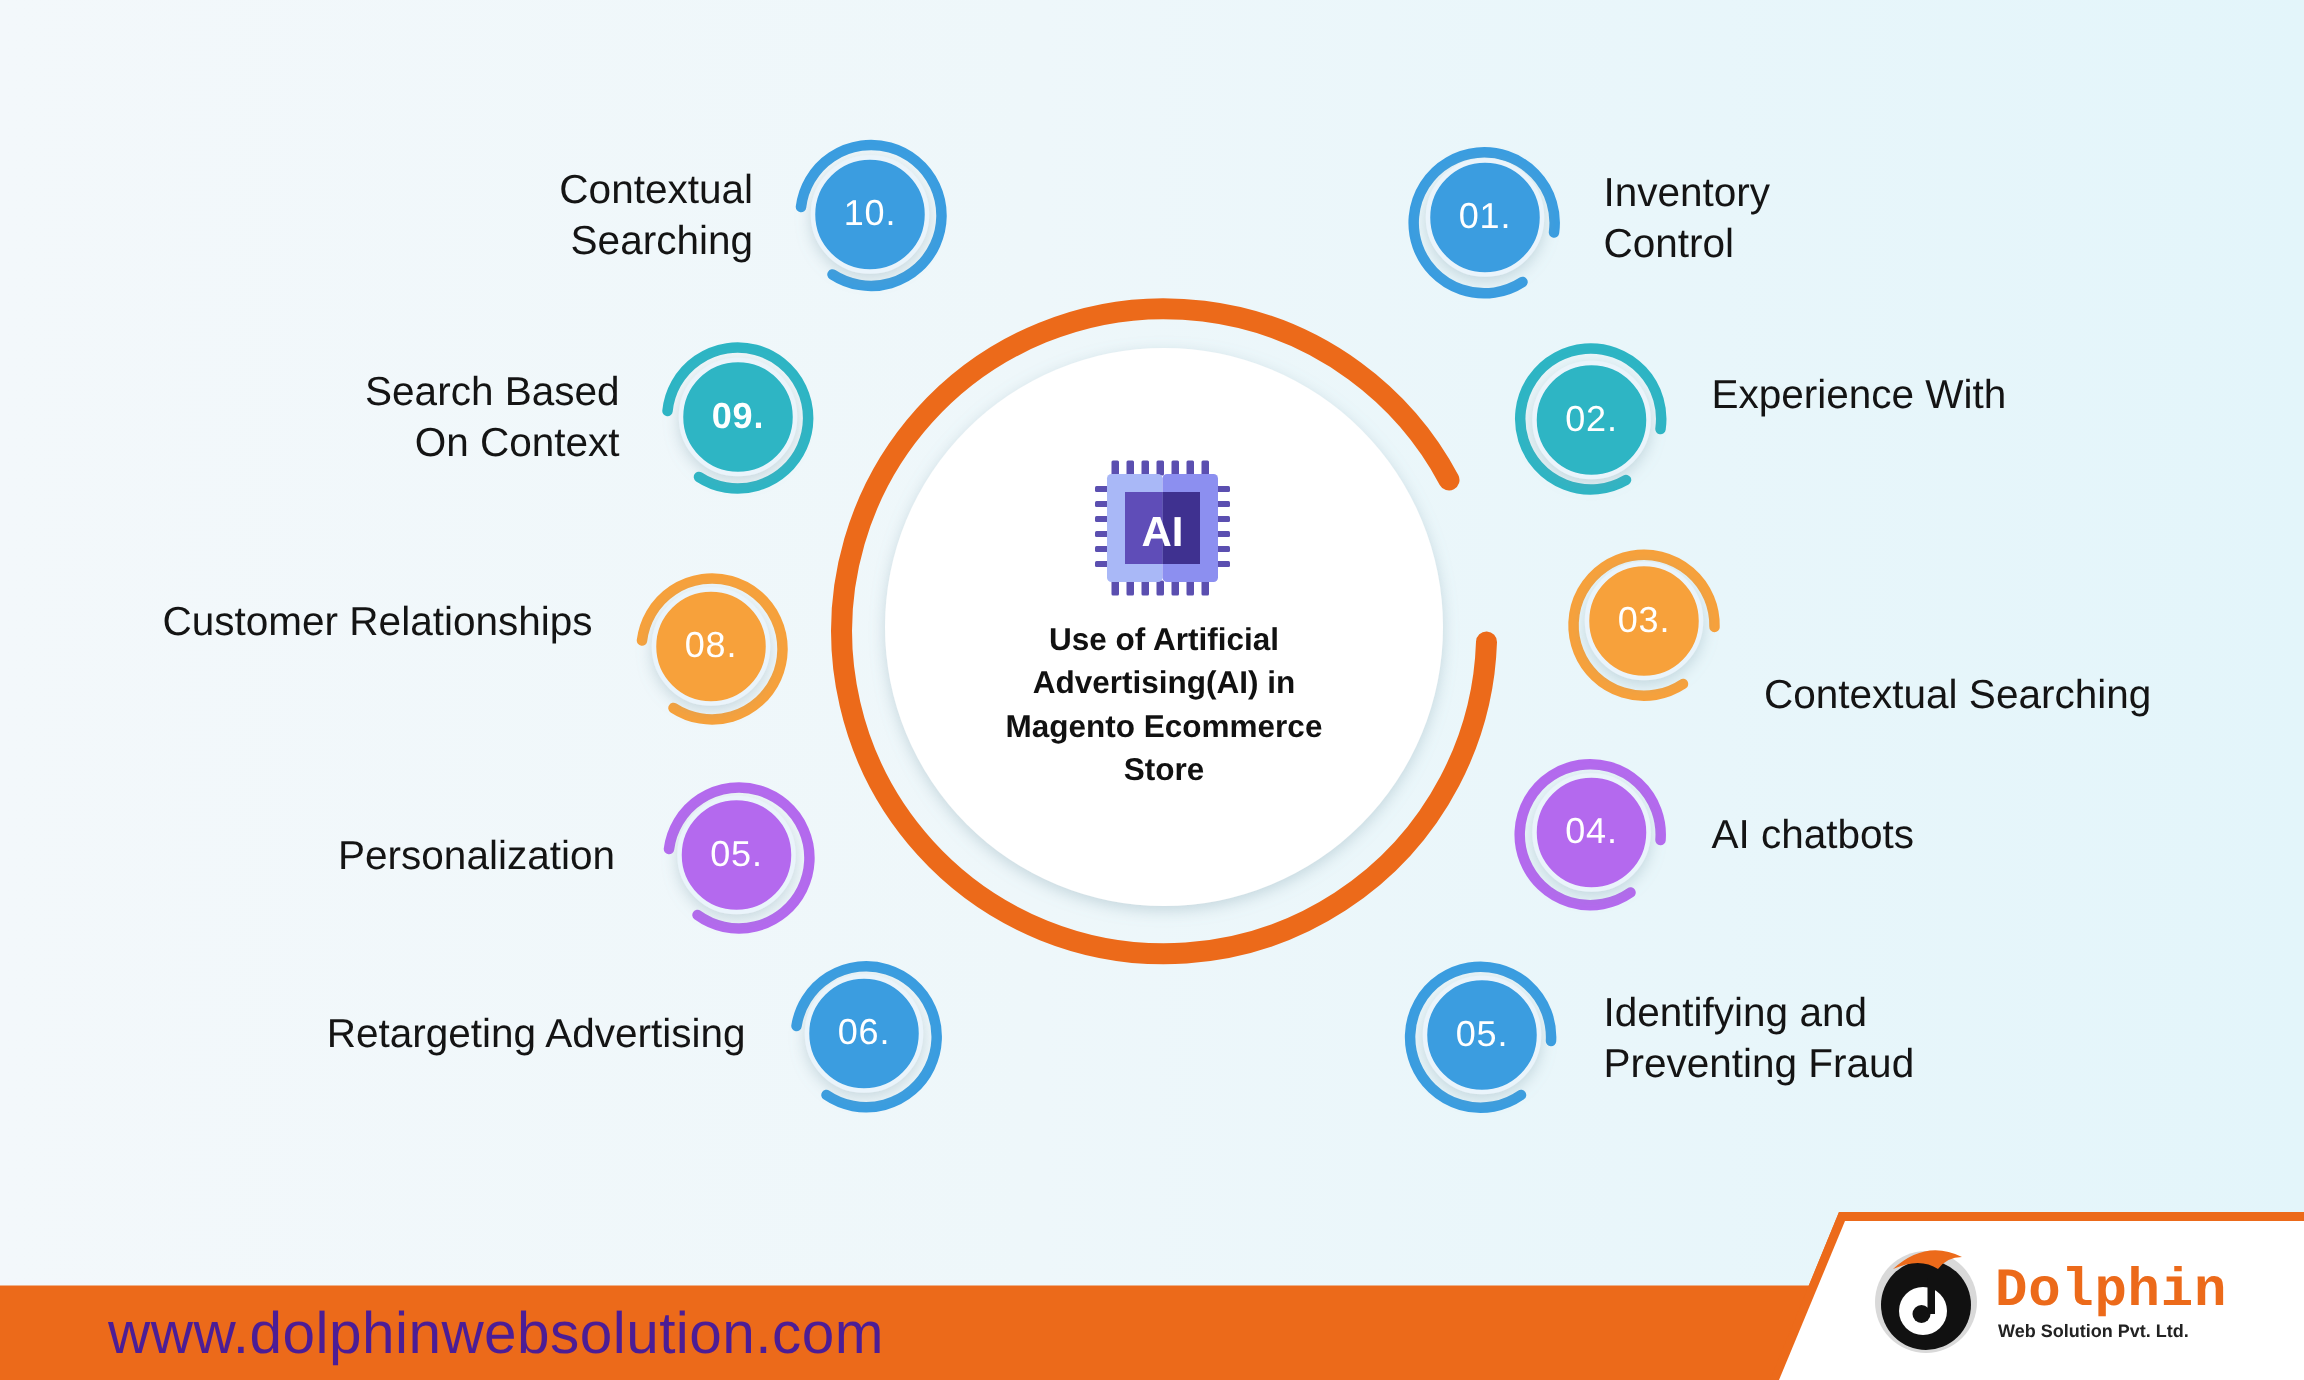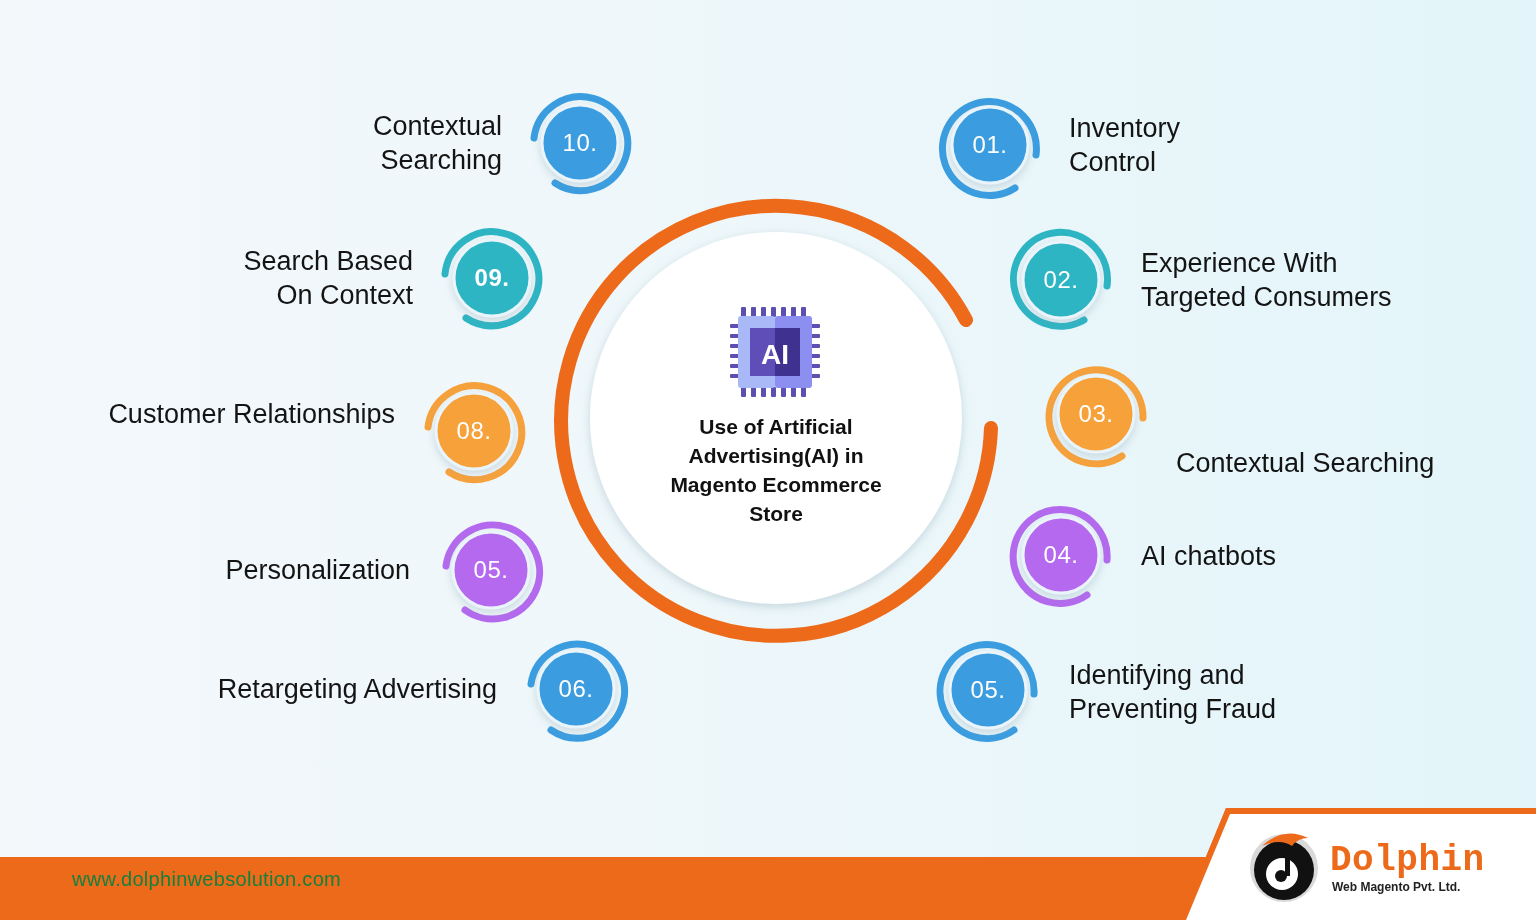--- a/index.html
+++ b/index.html
@@ -9,21 +9,21 @@
   .abs{position:absolute;}
   .diagram-svg{position:absolute;left:0;top:0;}
   .label{position:absolute;font-size:27px;line-height:34px;color:#141414;white-space:nowrap;}
   .label.right-align{text-align:right;}
   .label.left-align{text-align:left;}
   .num{position:absolute;width:80px;height:80px;margin-left:-40px;margin-top:-40px;
     display:flex;align-items:center;justify-content:center;color:#fff;font-size:24px;font-weight:400;letter-spacing:0.5px;}
   .center-text{position:absolute;left:626px;top:412px;width:300px;text-align:center;
     font-size:21px;line-height:29px;font-weight:700;color:#111;}
   .footer-bar{position:absolute;left:0;top:857px;width:1536px;height:63px;background:#ec6a1a;}
-  .footer-url{position:absolute;left:72px;top:868px;font-size:20px;color:#15803d;letter-spacing:0.3px;}
+  .footer-url{position:absolute;left:72px;top:868px;font-size:39px;color:#4c1d95;letter-spacing:0.3px;}
   .brand-name{position:absolute;left:1330px;top:840px;font-size:36px;font-weight:700;color:#ec6a1a;letter-spacing:0.5px;font-family:Liberation Mono, monospace;}
   .brand-sub{position:absolute;left:1332px;top:880px;font-size:12px;color:#222;font-weight:700;}
 </style>
 </head>
 <body>
 
 <svg class="diagram-svg" width="1536" height="920" viewBox="0 0 1536 920">
   <defs>
     <filter id="sh" x="-30%" y="-30%" width="160%" height="160%">
       <feDropShadow dx="0" dy="3" stdDeviation="5" flood-color="#7a9aa8" flood-opacity="0.35"></feDropShadow>
@@ -136,21 +136,20 @@
 <div class="num" style="left:474px;top:431px;">08.</div>
 <div class="num" style="left:492px;top:278px;font-weight:bold;">09.</div>
 <div class="num" style="left:580px;top:143px;">10.</div>
 
 <div class="label left-align" style="left:1069px;top:111px;">
   <div>Inventory</div>
     <div>Control</div>
 </div>
 <div class="label left-align" style="left:1141px;top:246px;">
   <div>Experience With</div>
-    <div>Targeted Consumers</div>
 </div>
 <div class="label left-align" style="left:1176px;top:398px;margin-top:48px;">
   <div>Contextual Searching</div>
 </div>
 <div class="label left-align" style="left:1141px;top:539px;">
   <div>AI chatbots</div>
 </div>
 <div class="label left-align" style="left:1069px;top:658px;">
   <div>Identifying and</div>
     <div>Preventing Fraud</div>
@@ -189,13 +188,13 @@
     <circle cx="1284" cy="868" r="34" fill="#d9d9d9"></circle>
     <circle cx="1284" cy="870" r="30" fill="#111"></circle>
     <circle cx="1282" cy="874" r="16" fill="#fff"></circle>
     <circle cx="1281" cy="876" r="6" fill="#111"></circle>
     <rect x="1285" y="852" width="5" height="24" fill="#111"></rect>
     <path d="M1262 846 Q1284 826 1308 838 Q1298 838 1292 846 Q1280 838 1262 846 Z" fill="#ec6a1a"></path>
   </g>
 </svg>
 <div class="footer-url">www.dolphinwebsolution.com</div>
 <div class="brand-name">Dolphin</div>
-<div class="brand-sub">Web Magento Pvt. Ltd.</div>
+<div class="brand-sub">Web Solution Pvt. Ltd.</div>
 
 </body></html>

